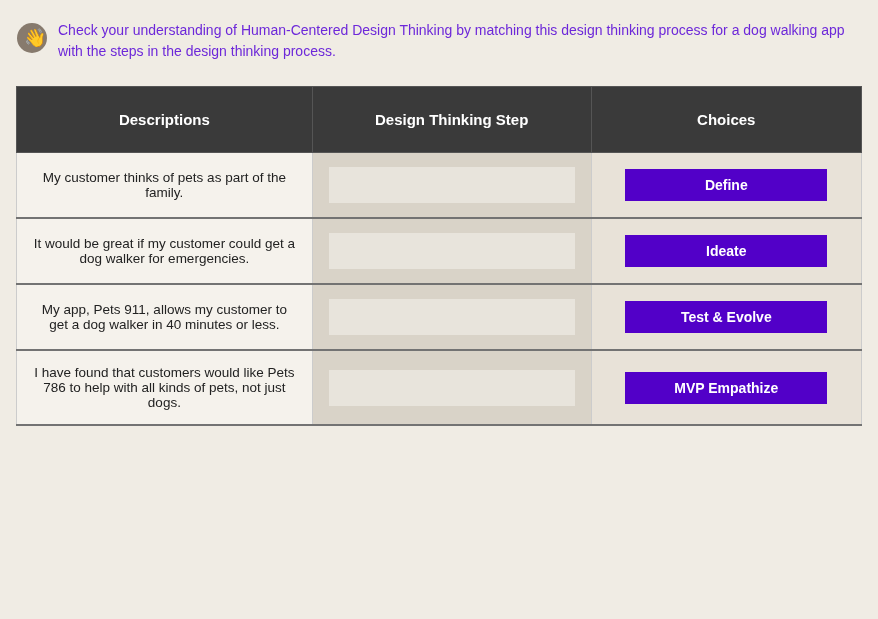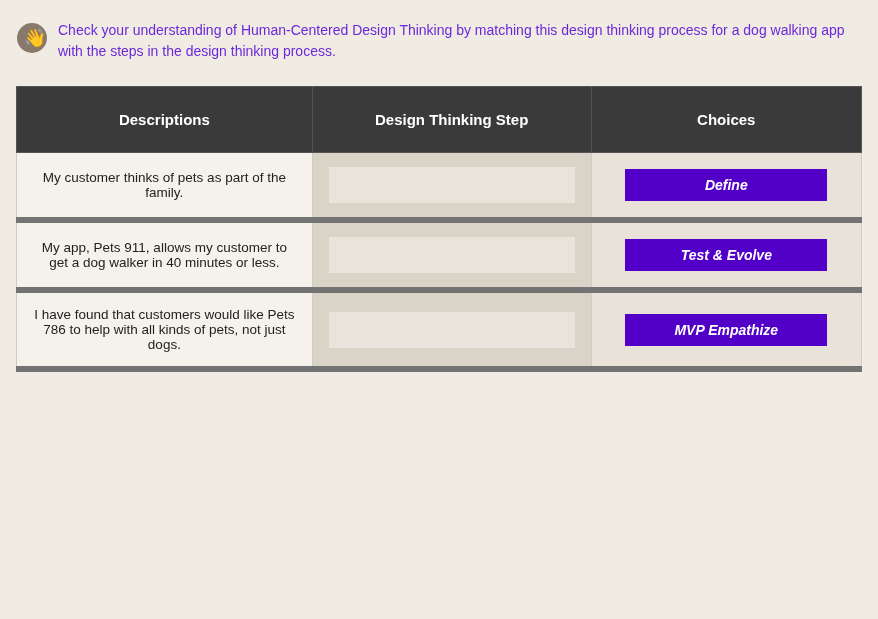--- a/index.html
+++ b/index.html
@@ -45,21 +45,21 @@
       font-size: 15px;
       font-weight: bold;
       padding: 24px 16px;
       text-align: center;
       border: 1px solid #555;
     }
     thead th:first-child {
       text-align: center;
     }
     tbody tr {
-      border-bottom: 6px solid #737373;
+      border-bottom: 2px solid #737373;
       margin-top: 36px;
     }
     tbody td {
       padding: 14px 16px;
       vertical-align: middle;
       border: 1px solid #ccc;
     }
     .desc-cell {
       width: 35%;
       font-size: 13.5px;
@@ -87,21 +87,20 @@
       display: inline-block;
       background: #5200c8;
       color: #fff;
       font-size: 14px;
       font-weight: bold;
       padding: 8px 0;
       width: 85%;
       text-align: center;
       cursor: pointer;
       border: none;
-      font-style: italic;
     }
   </style>
 </head>
 <body>
 
 <div class="header-section">
   <div class="header-icon">
     <svg viewBox="0 0 32 32" xmlns="http://www.w3.org/2000/svg">
       <circle cx="16" cy="16" r="15" fill="#5a4a3a" opacity="0.7"></circle>
       <text x="8" y="22" font-size="18" fill="#fff">👋</text>
@@ -122,20 +121,27 @@
   </thead>
   <tbody id="table-body">
   <tr>
         <td class="desc-cell">My customer thinks of pets as part of the family.</td>
         <td class="step-cell">
           <div class="step-input-box"></div>
         </td>
         <td class="choices-cell"><button class="choice-btn">Define</button></td>
       </tr>
       <tr>
+        <td class="desc-cell">It would be great if my customer could get a dog walker for emergencies.</td>
+        <td class="step-cell">
+          <div class="step-input-box"></div>
+        </td>
+        <td class="choices-cell"><button class="choice-btn">Ideate</button></td>
+      </tr>
+      <tr>
         <td class="desc-cell">My app, Pets 911, allows my customer to get a dog walker in 40 minutes or less.</td>
         <td class="step-cell">
           <div class="step-input-box"></div>
         </td>
         <td class="choices-cell"><button class="choice-btn">Test &amp; Evolve</button></td>
       </tr>
       <tr>
         <td class="desc-cell">I have found that customers would like Pets 786 to help with all kinds of pets, not just dogs.</td>
         <td class="step-cell">
           <div class="step-input-box"></div>

